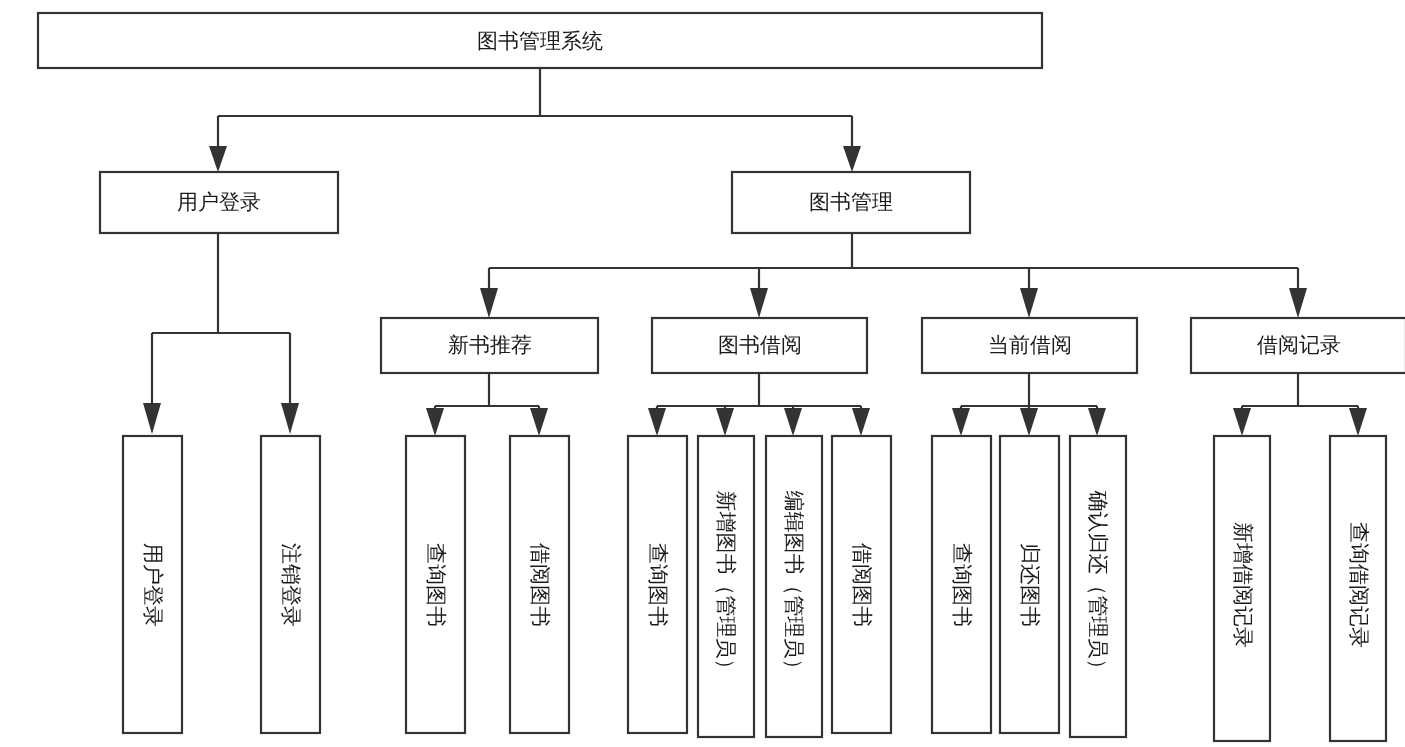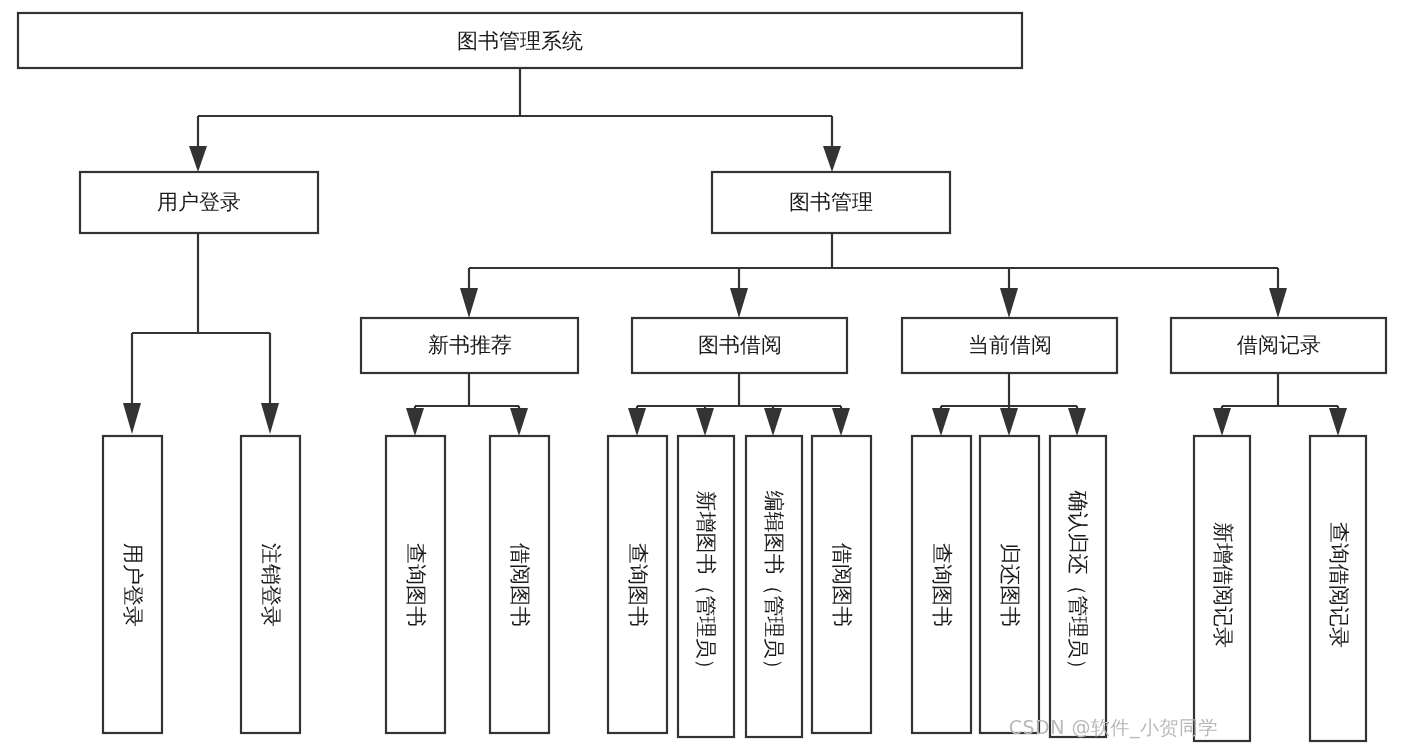--- a/index.html
+++ b/index.html
@@ -10,20 +10,21 @@
   body {
     width: 1405px;
     height: 747px;
     font-family: "DejaVu Sans", "Liberation Sans", sans-serif;
     overflow: hidden;
   }
   #diagram-root {
     position: relative;
     width: 1230px;
     height: 747px;
+    margin-left: 20px;
   }
   svg#tree-svg {
     position: absolute;
     top: 0;
     left: 0;
     width: 1405px;
     height: 747px;
     display: block;
   }
   .node-box {
@@ -231,15 +232,14 @@
       <text class="node-label-v" x="1222" y="585" transform="rotate(90 1222 585)">新增借阅记录</text>
     </g>
 
     <g>
       <rect class="node-box" x="1310" y="436" width="56" height="305"></rect>
       <text class="node-label-v" x="1338" y="585" transform="rotate(90 1338 585)">查询借阅记录</text>
     </g>
 
   </svg>
 
-  <div class="watermark-text">CSDN @软件_小贺同学</div>
 
 </div>
 
 </body></html>

